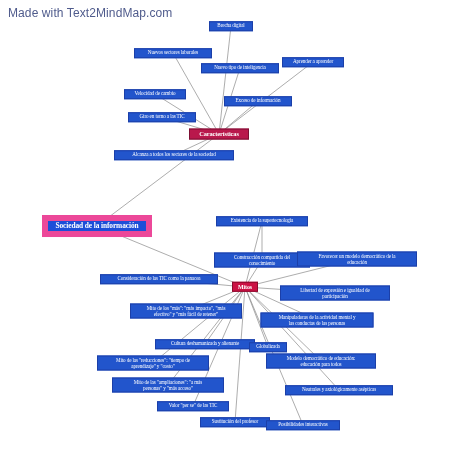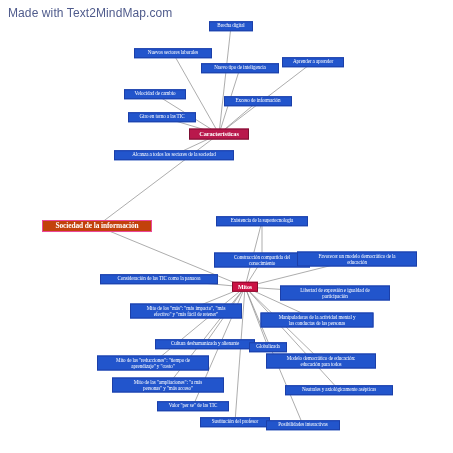--- a/index.html
+++ b/index.html
@@ -51,22 +51,22 @@
     font-size: 5.1px;
   }
   .node.branch-red {
     background: #b9184c;
     border: 1px solid #7d0f33;
     color: #ffffff;
     font-size: 6.4px;
     font-weight: bold;
   }
   .node.branch-purple {
-    background: #c2410c;
-    border: 1px solid #ec4899;
+    background: #1d4ed8;
+    border: 6px solid #ec4899;
     color: #ffffff;
     font-size: 7.4px;
     font-weight: bold;
   }
   .node.root {
     background: #cc1144;
     border: 1px solid #8a0a2c;
     color: #ffffff;
     font-size: 6.0px;
     font-weight: bold;

